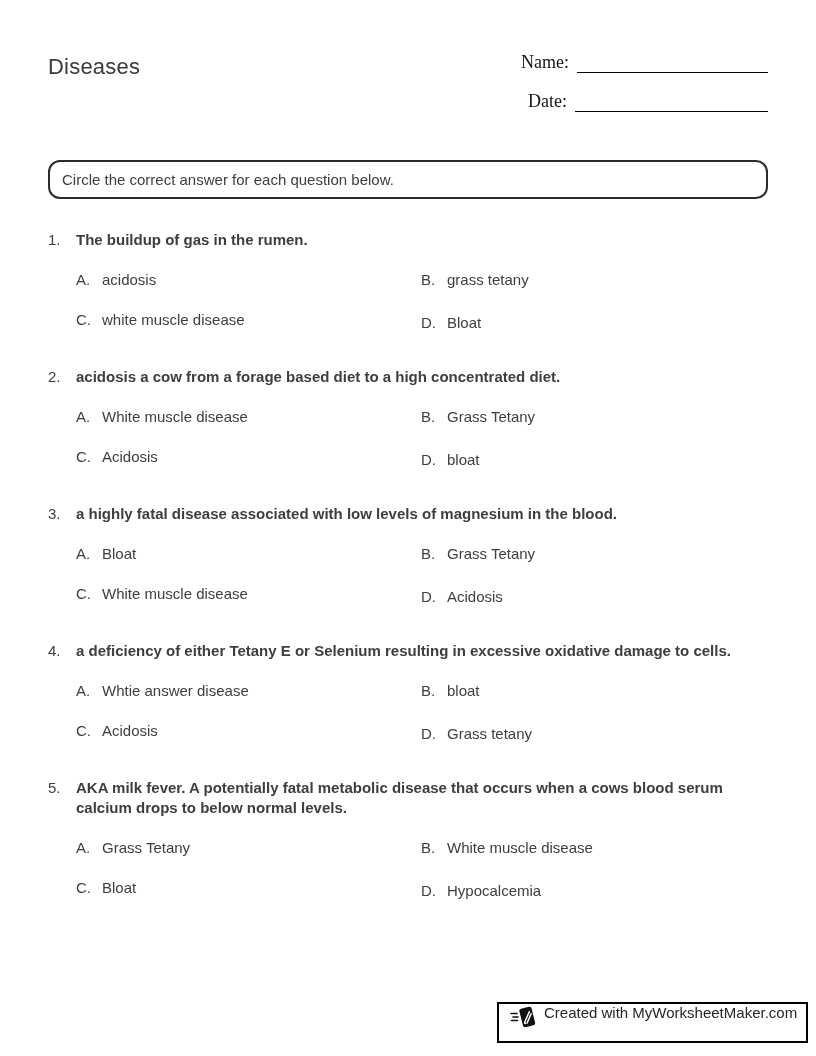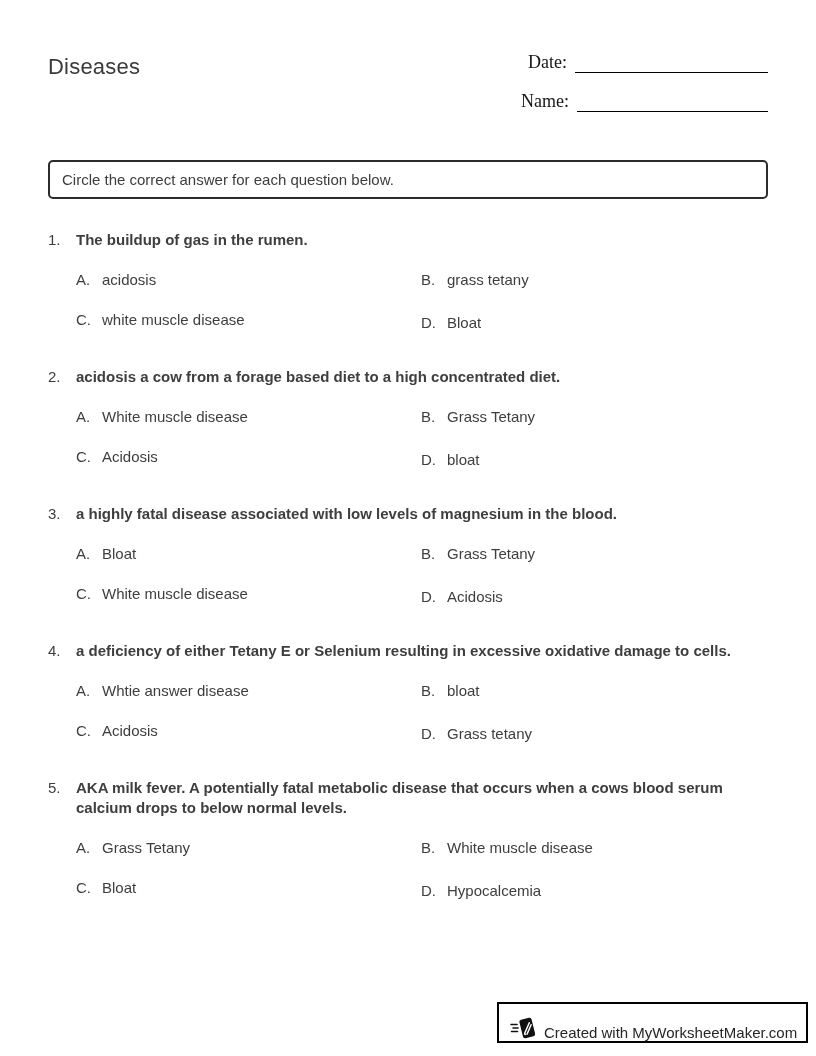--- a/index.html
+++ b/index.html
@@ -45,21 +45,21 @@
     width: 191px;
     height: 23px;
     border-bottom: 1.6px solid #000;
   }
   .field-line.date { width: 193px; }
 
   
   .instructions {
     margin-top: 74px;
     border: 2px solid #2b2b2b;
-    border-radius: 5px;
+    border-radius: 12px;
     padding: 8px 12px;
     font-size: 15px;
     line-height: 19px;
     color: #3d3d3d;
   }
 
   
   .questions { margin-top: 31px; }
   .question { margin-bottom: 37px; }
   .q-head { display: flex; font-size: 15px; line-height: 20px; color: #3e3e3e; }
@@ -84,41 +84,41 @@
   
   .footer-credit {
     position: absolute;
     left: 497px;
     top: 1002px;
     width: 311px;
     height: 41px;
     border: 2px solid #000;
     background: #fff;
     display: flex;
-    align-items: flex-end;
-    padding: 0 10px 0 11px;
+    align-items: flex-start;
+    padding: 0 10px 8px 11px;
   }
   .footer-logo { flex: 0 0 auto; margin-right: 7px; display: flex; align-items: center; }
   .footer-text { font-size: 15px; color: #262626; white-space: nowrap; }
 </style>
 </head>
 <body>
 
 <div class="page">
 
   <div class="header">
     <h1 class="title">Diseases</h1>
     <div class="name-date">
       <div class="field-row">
+        <span class="field-label">Name:</span>
+        <span class="field-line"></span>
+      </div>
+      <div class="field-row">
         <span class="field-label">Date:</span>
         <span class="field-line date"></span>
-      </div>
-      <div class="field-row">
-        <span class="field-label">Name:</span>
-        <span class="field-line"></span>
       </div>
     </div>
   </div>
 
   <div class="instructions">
     <span>Circle the correct answer for each question below.</span>
   </div>
 
   <div class="questions">
 

